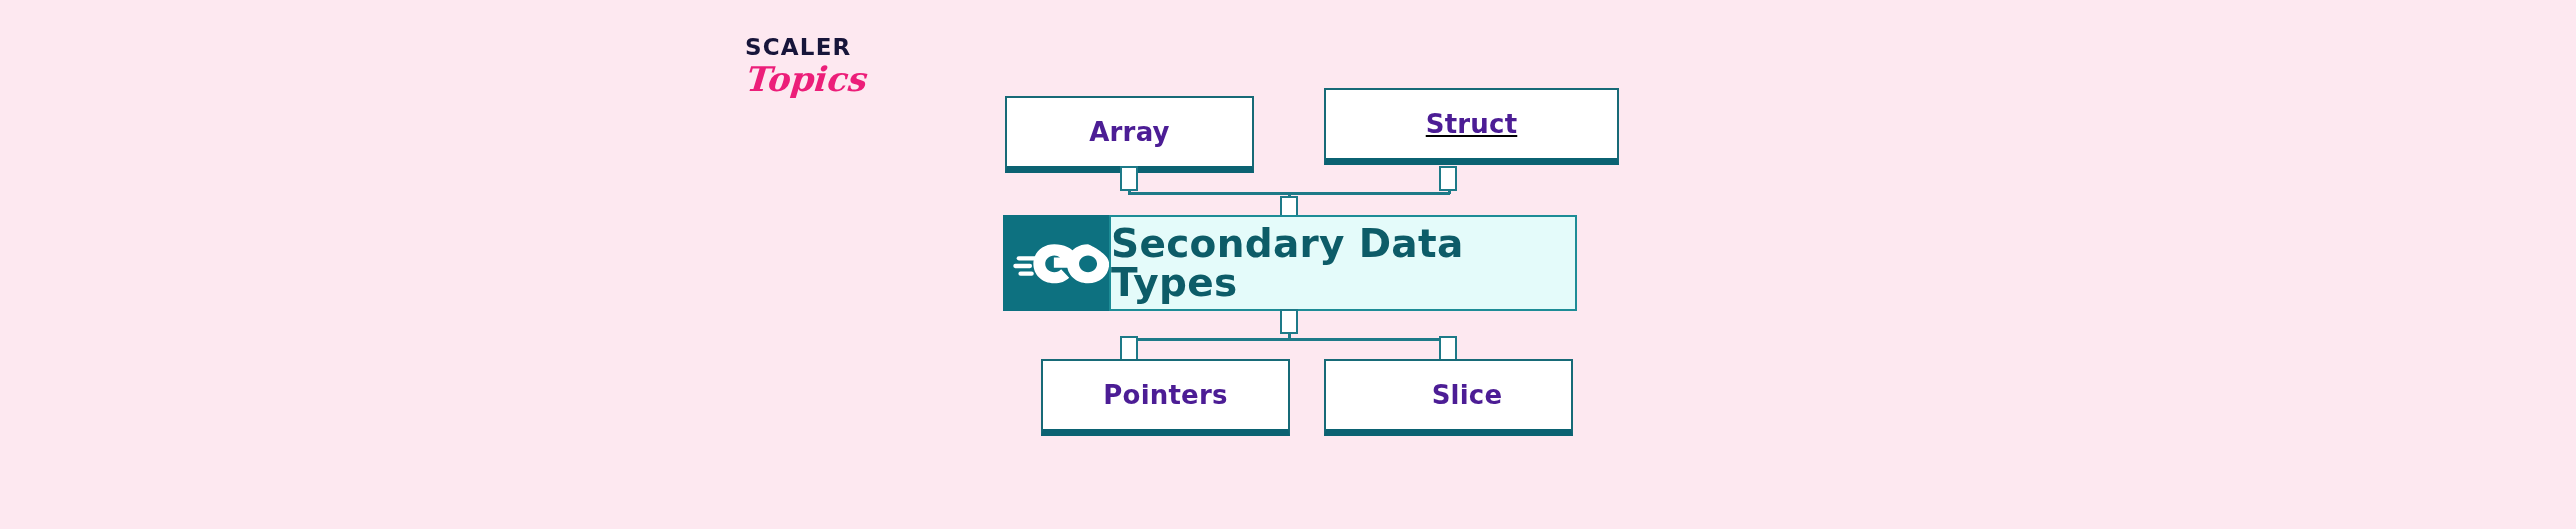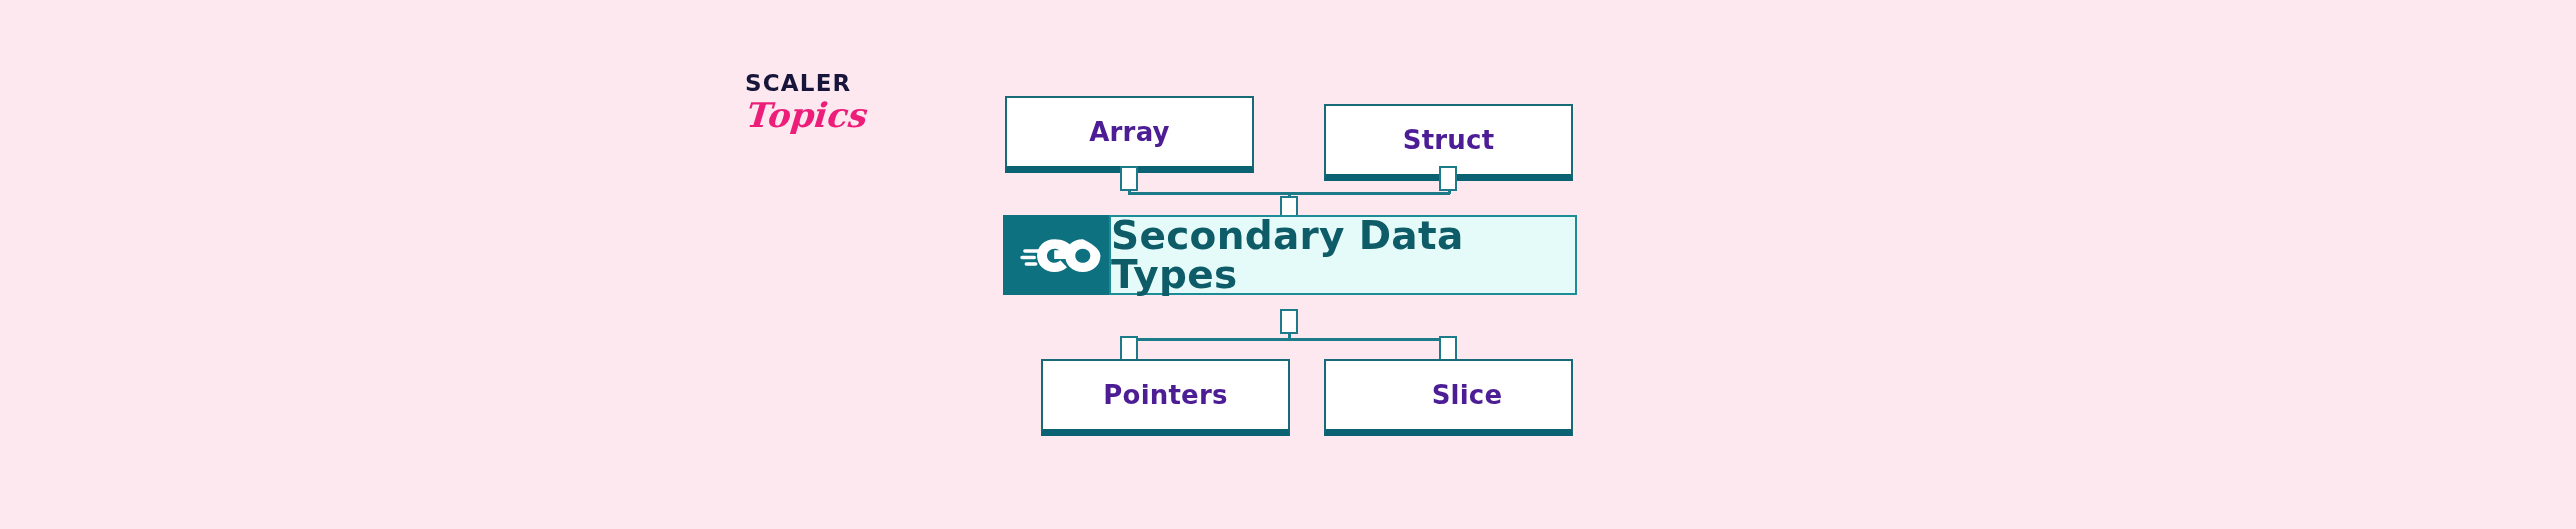--- a/index.html
+++ b/index.html
@@ -15,21 +15,20 @@
     position: relative;
   }
 
   
   #brand-logo {
     position: absolute;
     left: 745px;
     top: 36px;
     width: 120px;
     height: 82px;
-    margin-top: 36px;
   }
   #brand-logo .brand-scaler {
     font-family: "DejaVu Sans", sans-serif;
     font-weight: 700;
     font-size: 23px;
     letter-spacing: 1.2px;
     color: #17153a;
     line-height: 1;
     white-space: nowrap;
   }
@@ -68,31 +67,31 @@
   .node .node-label {
     font-family: "DejaVu Sans", sans-serif;
     font-weight: 700;
     font-size: 26px;
     color: #4c1d95;
     line-height: 1;
     letter-spacing: 0.2px;
   }
 
   #node-array  { left: 1005px; top: 96px; width: 249px; height: 77px; }
-  #node-struct { left: 1324px; top: 104px; width: 249px; height: 77px; }
+  #node-struct { left: 1324px; top: 88px; width: 295px; height: 77px; text-decoration: underline; }
   #node-pointers { left: 1005px; top: 359px; width: 249px; height: 77px; margin-left: 36px; }
   #node-slice    { left: 1324px; top: 359px; width: 249px; height: 77px; padding-left: 37px; }
 
   
   #node-central {
     position: absolute;
     left: 1003px;
     top: 215px;
     width: 574px;
-    height: 80px;
+    height: 96px;
     display: flex;
     align-items: stretch;
   }
   #go-logo-tile {
     width: 106px;
     flex: 0 0 106px;
     background: #0d7180;
     position: relative;
   }
   #go-logo-tile svg { display: block; width: 100%; height: 100%; }

